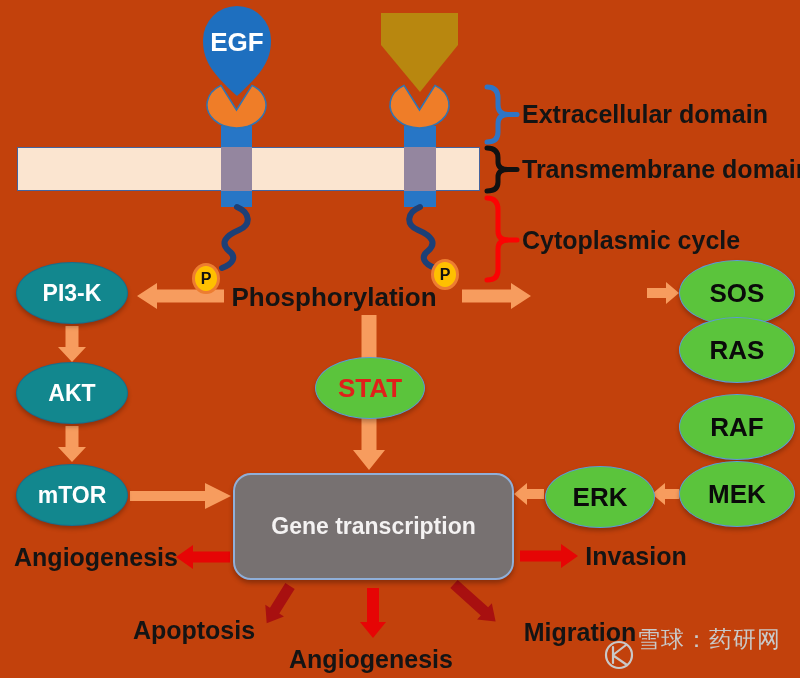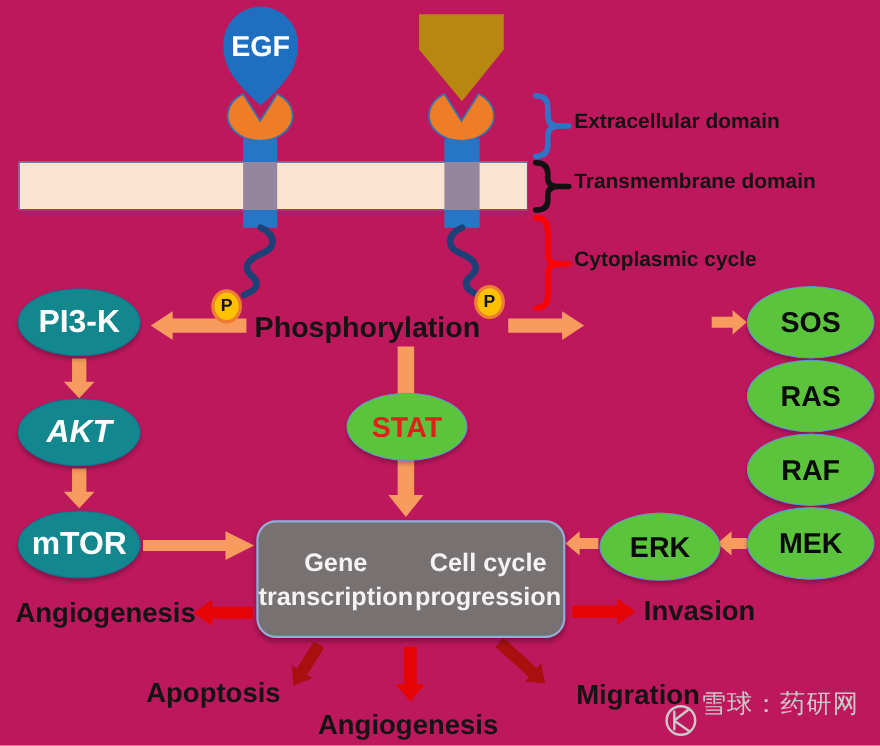--- a/index.html
+++ b/index.html
@@ -8,47 +8,47 @@
     --c-phosphate_fill:#FFC000; --c-phosphate_border:#ED7D31; --c-teal_node:#12878E;
     --c-green_node:#5BC43C; --c-node_border_blue:#5B9BD5; --c-stat_text_red:#E0201A;
     --c-hub_gray:#777171; --c-hub_border:#8FAFD9; --c-orange_arrow:#F79C5E;
     --c-red_arrow:#E60505; --c-dark_red_arrow:#A81010; --c-bracket_blue:#2E75C6;
     --c-bracket_black:#111111; --c-bracket_red:#FB0303; --c-text_dark:#141414;
     --c-ligand_egf_blue:#1E6FBF; --c-ligand_tgfa_gold:#B8870F; --c-watermark_gray:#C9C9C9;
   }
   *{margin:0;padding:0;box-sizing:border-box;}
   html,body{background:#fff;}
   body{font-family:"Liberation Sans",sans-serif;}
-  #canvas{position:relative;width:800px;height:678px;background:#be185d;overflow:hidden;}
+  #canvas{position:relative;width:800px;height:678px;background:#c2410c;overflow:hidden;}
   .abs{position:absolute;}
   .lbl{position:absolute;font-weight:700;color:var(--c-text_dark);white-space:nowrap;}
   .ctr{text-align:center;}
   svg.layer{position:absolute;left:0;top:0;z-index:2;}
   .z1{z-index:1;} .z3{z-index:3;}
 
   .membrane{left:17px;top:147px;width:463px;height:44px;background:var(--c-membrane_fill);
     border:1.5px solid var(--c-membrane_border);}
   .stem{top:126px;width:31px;height:81px;
     background:linear-gradient(to bottom,var(--c-stem_blue) 0 21px,var(--c-stem_membrane_overlap) 21px 65px,var(--c-stem_blue) 65px 100%);}
   .stem.egf{left:221px;} .stem.tgfa{left:404px;width:32px;}
 
   .ligand-lbl{color:#fff;font-weight:700;}
   .node{position:absolute;border-radius:50%;display:flex;align-items:center;justify-content:center;
     font-weight:700;box-shadow:0 3px 4px rgba(0,0,0,.25);}
-  .teal{background:var(--c-teal_node);color:#fff;font-size:29px;border:1px solid rgba(30,80,140,.45);
+  .teal{background:var(--c-teal_node);color:#fff;font-size:23px;border:1px solid rgba(30,80,140,.45);
     width:112px;height:62px;}
   .green{background:var(--c-green_node);color:#0a0a0a;font-size:26px;border:1.5px solid var(--c-node_border_blue);}
   .pcirc{position:absolute;width:28px;height:31px;border-radius:50%;background:var(--c-phosphate_fill);
     border:3px solid var(--c-phosphate_border);display:flex;align-items:center;justify-content:center;
     font-weight:700;font-size:16px;color:#111;}
   .hub{left:233px;top:473px;width:281px;height:107px;background:var(--c-hub_gray);
     border:2.5px solid var(--c-hub_border);border-radius:18px;display:flex;flex-direction:row;
     align-items:center;justify-content:center;color:#F4F2F2;font-weight:700;font-size:23px;
     line-height:31px;box-shadow:0 3px 5px rgba(0,0,0,.3);text-align:center;}
-  .domain-lbl{left:522px;font-size:19px;}
+  .domain-lbl{left:522px;font-size:25px;}
   .outcome{font-size:25px;}
   .watermark-txt{color:var(--c-watermark_gray);font-size:23px;font-weight:400;letter-spacing:1px;}
 </style>
 </head>
 <body>
 
 <div id="canvas">
 
   <div class="abs z1 membrane"></div>
   <div class="abs z1 stem egf"></div>
@@ -109,34 +109,33 @@
 
   <div class="lbl z3 domain-lbl" style="top:100px;">Extracellular domain</div>
   <div class="lbl z3 domain-lbl" style="top:155px;">Transmembrane domain</div>
   <div class="lbl z3 domain-lbl" style="top:226px;">Cytoplasmic cycle</div>
 
   <div class="abs z3 pcirc" style="left:192px;top:263px;">P</div>
   <div class="abs z3 pcirc" style="left:431px;top:259px;">P</div>
   <div class="lbl z3 ctr" style="left:214px;top:282px;width:240px;font-size:26px;">Phosphorylation</div>
 
   <div class="node z3 teal" style="left:16px;top:262px;">PI3-K</div>
-  <div class="node z3 teal" style="left:16px;top:362px;font-style:italic;">AKT</div>
+  <div class="node z3 teal" style="left:16px;top:362px;">AKT</div>
   <div class="node z3 teal" style="left:16px;top:464px;">mTOR</div>
 
   <div class="node z3 green" style="left:315px;top:357px;width:110px;height:62px;color:var(--c-stat_text_red);">STAT</div>
 
   <div class="node z3 green" style="left:679px;top:260px;width:116px;height:66px;">SOS</div>
-  <div class="node z3 green" style="left:679px;top:327px;width:116px;height:66px;">RAS</div>
+  <div class="node z3 green" style="left:679px;top:317px;width:116px;height:66px;">RAS</div>
   <div class="node z3 green" style="left:679px;top:394px;width:116px;height:66px;">RAF</div>
   <div class="node z3 green" style="left:679px;top:461px;width:116px;height:66px;">MEK</div>
   <div class="node z3 green" style="left:545px;top:466px;width:110px;height:62px;">ERK</div>
 
   <div class="abs z3 hub">
     <div>Gene transcription</div>
-    <div>Cell cycle progression</div>
   </div>
 
   <div class="lbl z3 ctr outcome" style="left:6px;top:543px;width:180px;">Angiogenesis</div>
   <div class="lbl z3 ctr outcome" style="left:576px;top:542px;width:120px;">Invasion</div>
   <div class="lbl z3 ctr outcome" style="left:114px;top:616px;width:160px;">Apoptosis</div>
   <div class="lbl z3 ctr outcome" style="left:281px;top:645px;width:180px;">Angiogenesis</div>
   <div class="lbl z3 ctr outcome" style="left:500px;top:618px;width:160px;">Migration</div>
 
   <div class="abs z3 watermark-txt" style="left:637px;top:624px;">雪球：药研网</div>
 

